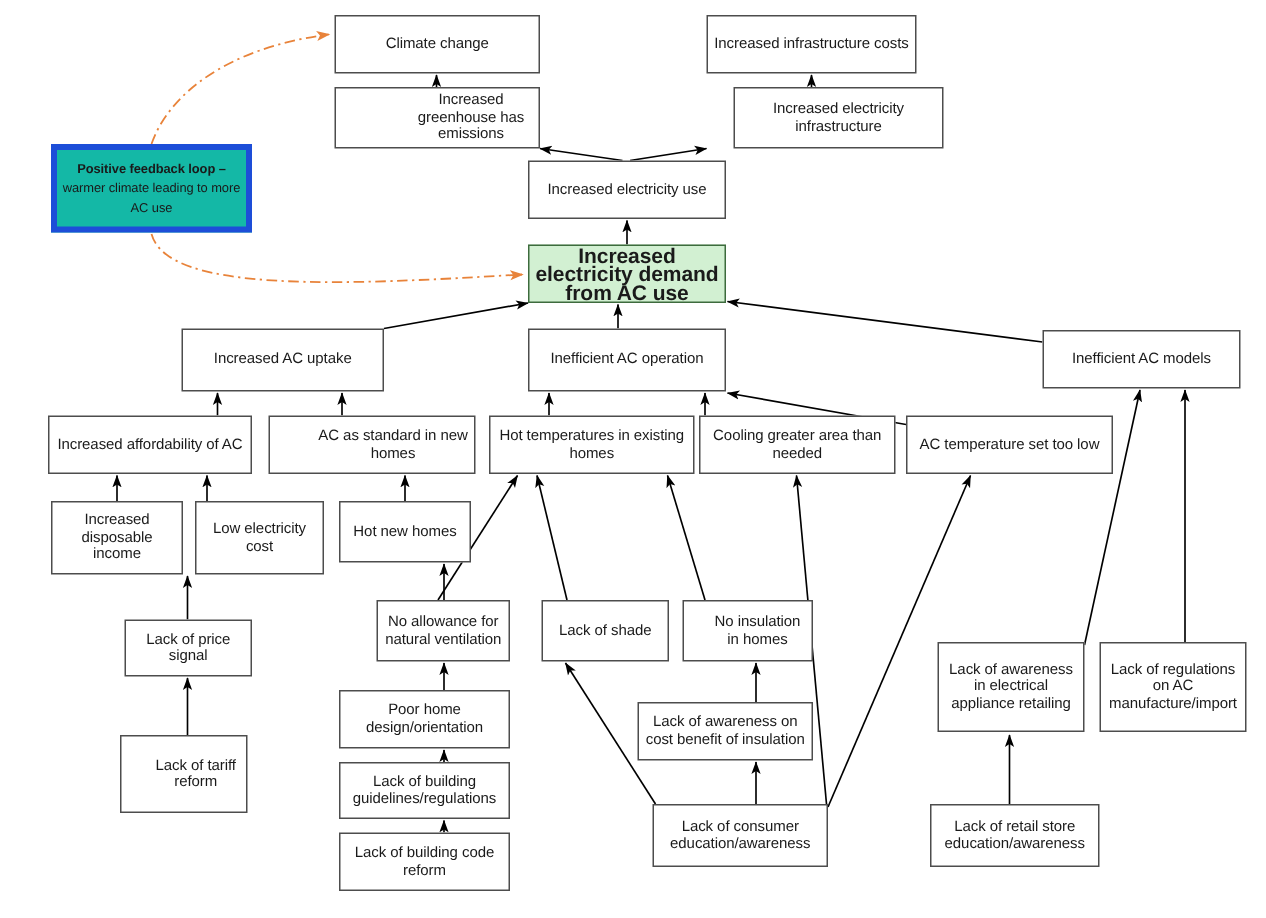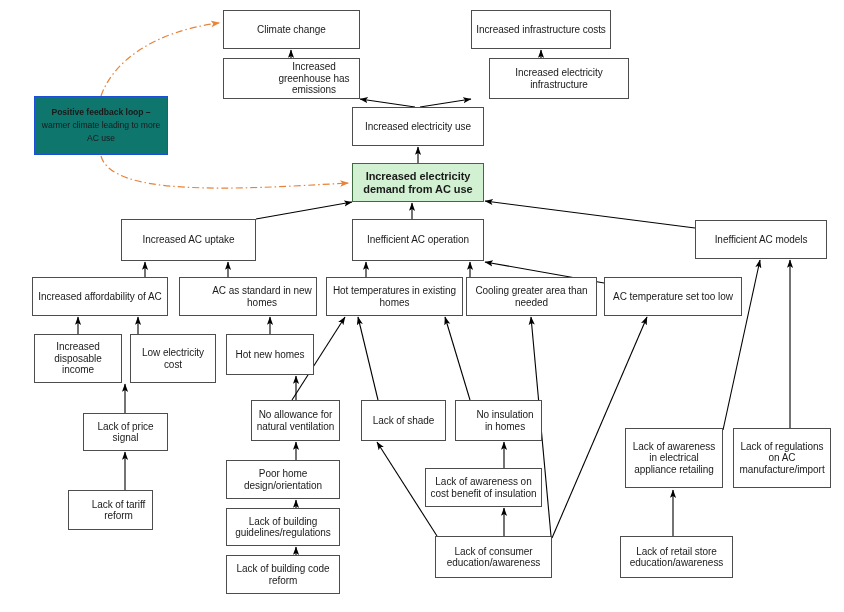--- a/index.html
+++ b/index.html
@@ -42,26 +42,26 @@
     z-index: 2;
   }
   .node .label {
     display: block;
     width: 100%;
   }
   .node.highlight-green {
     background: #d2f0d2;
     border: 1px solid #3d6b3d;
     font-weight: bold;
-    font-size: 11px;
+    font-size: 14px;
     line-height: 12.5px;
   }
   .node.highlight-orange {
-    background: #0f766e;
-    border: 1px solid #1d4ed8;
+    background: #14b8a6;
+    border: 4px solid #1d4ed8;
     font-size: 8.6px;
     line-height: 13px;
   }
   .node.highlight-orange .title {
     font-weight: bold;
     display: block;
   }
 </style>
 </head>
 <body>
@@ -188,21 +188,21 @@
       </div>
       <div class="node" style="left: 733px; top: 428px; width: 98px; height: 60px;">
         <span class="label">Lack of regulations on AC manufacture/import</span>
       </div>
       <div class="node" style="left: 226px; top: 460px; width: 114px; height: 39px;">
         <span class="label">Poor home design/orientation</span>
       </div>
       <div class="node" style="left: 425px; top: 468px; width: 117px; height: 39px;">
         <span class="label">Lack of awareness on cost benefit of insulation</span>
       </div>
-      <div class="node" style="left: 68px; top: 490px; width: 85px; height: 40px; padding-left: 19px;">
+      <div class="node" style="left: 80px; top: 490px; width: 85px; height: 52px; padding-left: 19px;">
         <span class="label">Lack of tariff reform</span>
       </div>
       <div class="node" style="left: 226px; top: 508px; width: 114px; height: 38px;">
         <span class="label">Lack of building guidelines/regulations</span>
       </div>
       <div class="node" style="left: 435px; top: 536px; width: 117px; height: 42px;">
         <span class="label">Lack of consumer education/awareness</span>
       </div>
       <div class="node" style="left: 620px; top: 536px; width: 113px; height: 42px;">
         <span class="label">Lack of retail store education/awareness</span>

